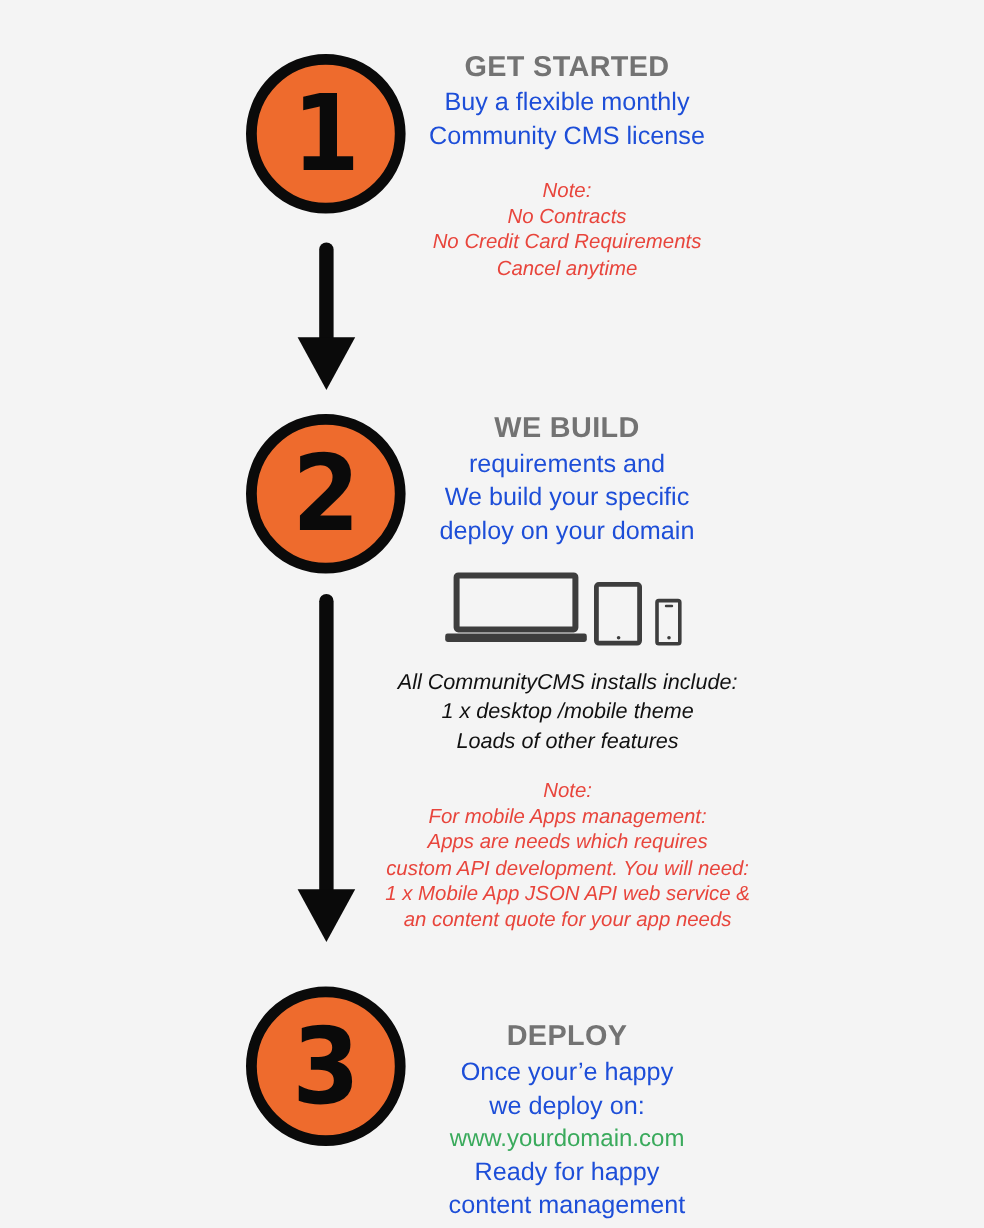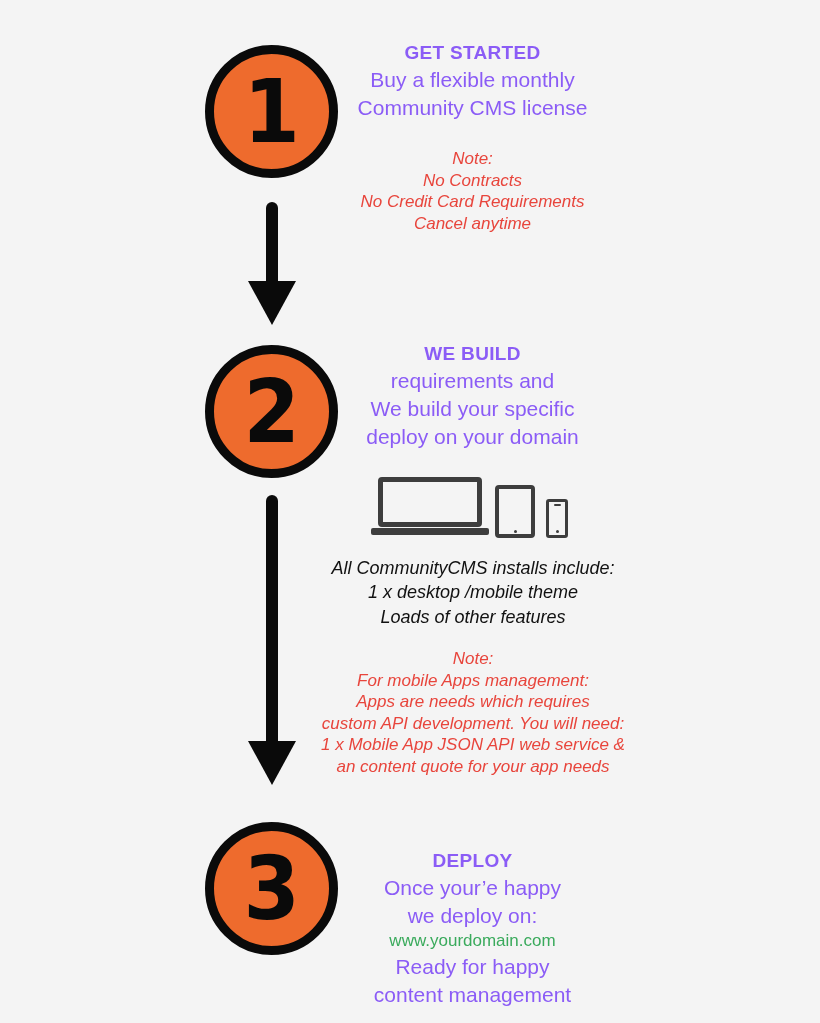--- a/index.html
+++ b/index.html
@@ -81,50 +81,50 @@
   #arrow-2 .arrow-head  { top: 246px; }
 
   
   .text-block {
     position: absolute;
     left: 330px;
     width: 285px;
     text-align: center;
   }
   .step-heading {
-    font-size: 19px;
+    font-size: 24px;
     font-weight: bold;
-    color: #8b5cf6;
+    color: #737373;
     letter-spacing: 0.3px;
     margin: 0 0 2px 0;
     line-height: 1.18;
   }
   .step-body {
     font-size: 21px;
-    color: #8b5cf6;
+    color: #1d4ed8;
     line-height: 1.33;
     margin: 0;
   }
   .note-block {
     font-size: 17px;
     font-style: italic;
     color: #e8453c;
     line-height: 1.27;
     margin: 0;
   }
   .italic-black {
     font-size: 18px;
     font-style: italic;
     color: #111111;
     line-height: 1.35;
     margin: 0;
   }
   .url-line {
     color: #3aaa5c;
-    font-size: 17px;
+    font-size: 20px;
     line-height: 1.33;
   }
 
   #block-1 { top: 42px; }
   #block-1-note { top: 148px; left: 330px; width: 285px; text-align: center; position: absolute; }
 
   #block-2 { top: 343px; }
   #devices { position: absolute; left: 378px; top: 477px; }
   #block-2-features { top: 556px; left: 318px; width: 310px; text-align: center; position: absolute; }
   #block-2-note { top: 648px; left: 312px; width: 322px; text-align: center; position: absolute; }

